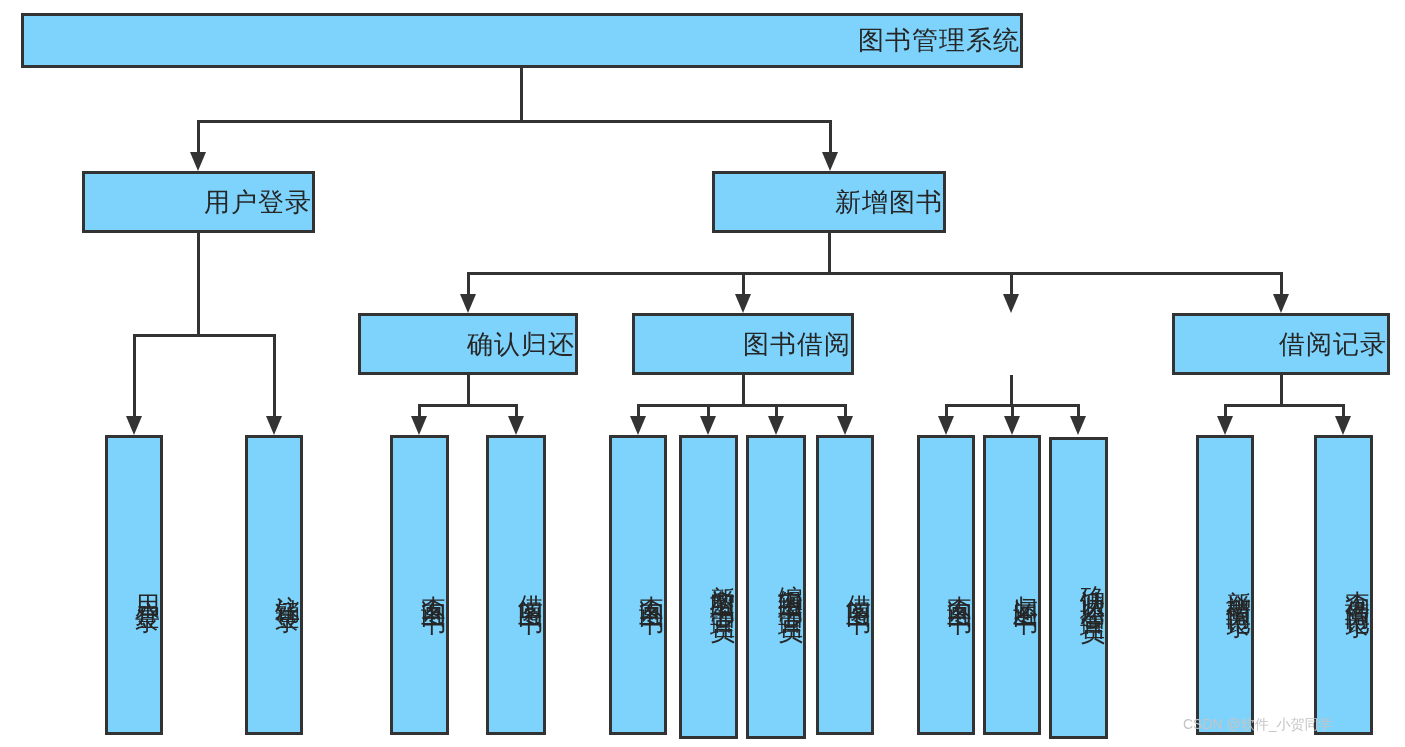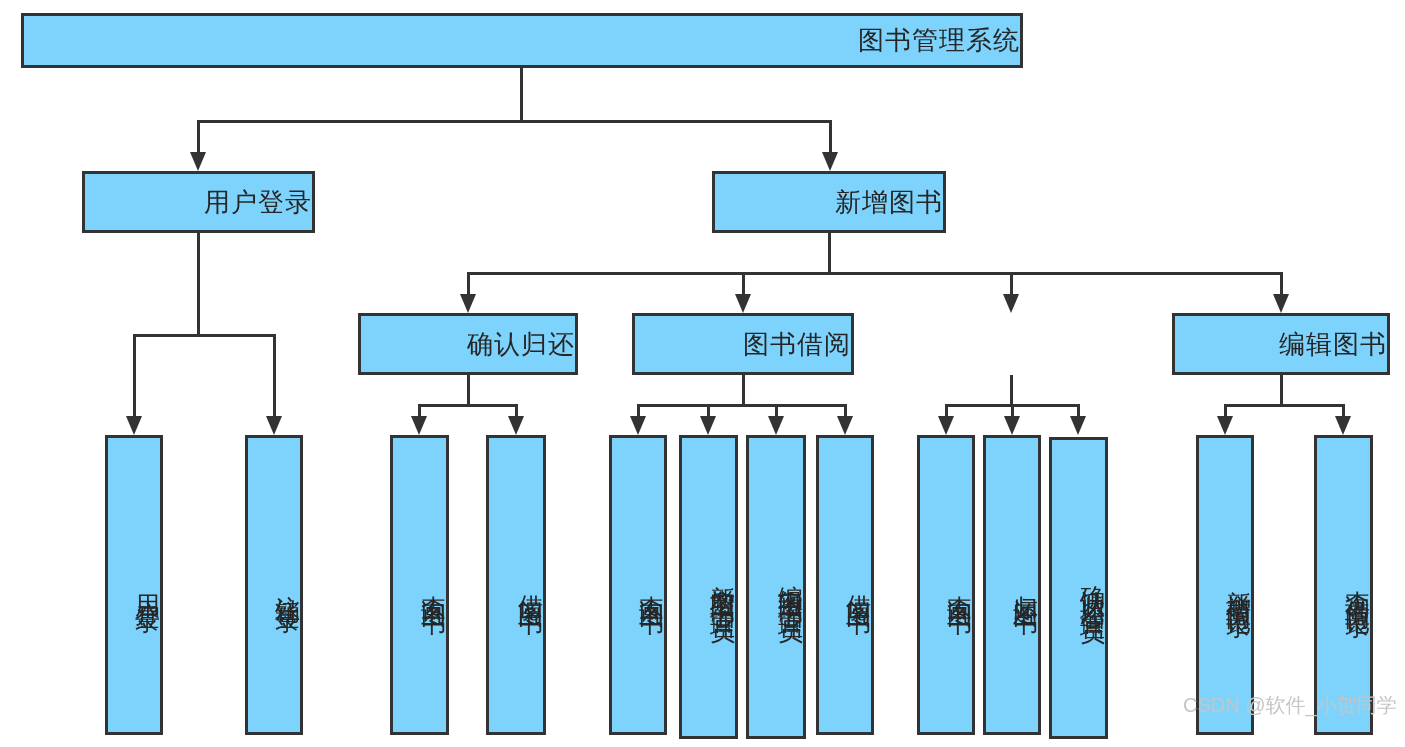--- a/index.html
+++ b/index.html
@@ -25,21 +25,21 @@
     letter-spacing:5px;line-height:1;white-space:nowrap;
   }
   .vline{position:absolute;width:3px;background:var(--line);}
   .hline{position:absolute;height:3px;background:var(--line);}
   .arrow{
     position:absolute;width:0;height:0;
     border-left:8px solid transparent;border-right:8px solid transparent;
     border-top:19px solid var(--line);
   }
   .watermark{
-    position:absolute;left:1183px;top:692px;font-size:20px;
+    position:absolute;left:1183px;top:716px;font-size:14px;
     color:var(--wm);white-space:nowrap;z-index:5;
   }
 </style>
 </head>
 <body>
 
 <div class="canvas">
 
   <div class="node h" style="left:21px;top:13px;width:1002px;height:55px;">
     <span>图书管理系统</span>
@@ -77,21 +77,21 @@
   <div class="vline" style="left:1280px;top:272px;height:24px;"></div>
   <div class="arrow" style="left:1273px;top:294px;"></div>
 
   <div class="node h" style="left:358px;top:313px;width:220px;height:62px;">
     <span>确认归还</span>
   </div>
   <div class="node h" style="left:632px;top:313px;width:222px;height:62px;padding-left:8px;">
     <span>图书借阅</span>
   </div>
   <div class="node h" style="left:1172px;top:313px;width:218px;height:62px;">
-    <span>编辑图书</span>
+    <span>借阅记录</span>
   </div>
 
   <div class="vline" style="left:467px;top:375px;height:32px;"></div>
   <div class="hline" style="left:418px;top:404px;width:100px;"></div>
   <div class="vline" style="left:418px;top:404px;height:14px;"></div>
   <div class="arrow" style="left:411px;top:416px;"></div>
   <div class="vline" style="left:515px;top:404px;height:14px;"></div>
   <div class="arrow" style="left:508px;top:416px;"></div>
 
   <div class="vline" style="left:742px;top:375px;height:32px;"></div>

